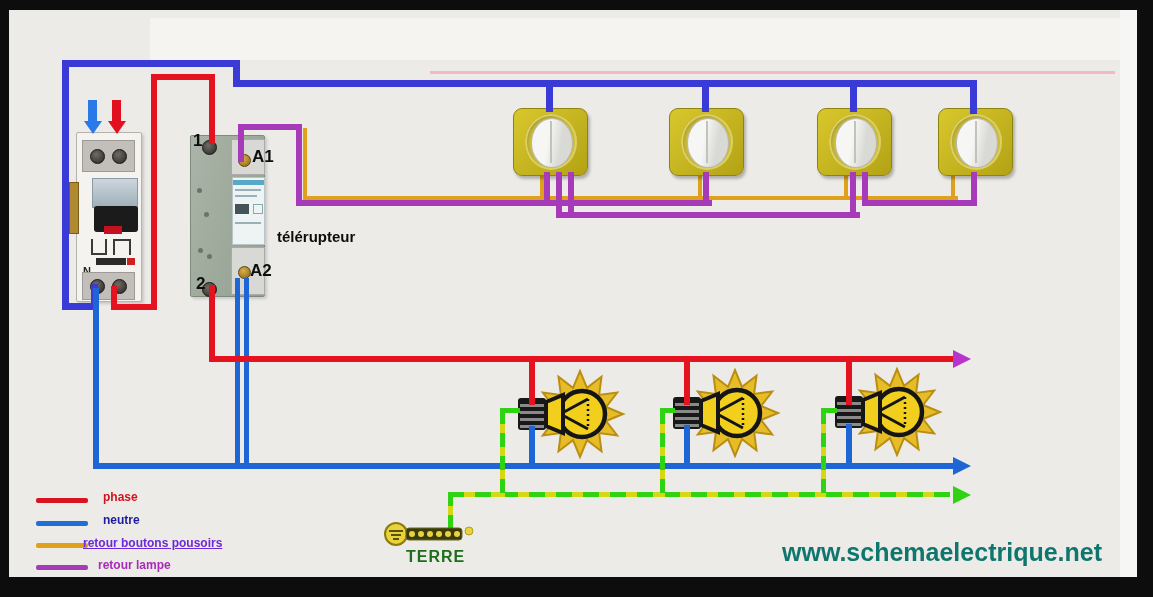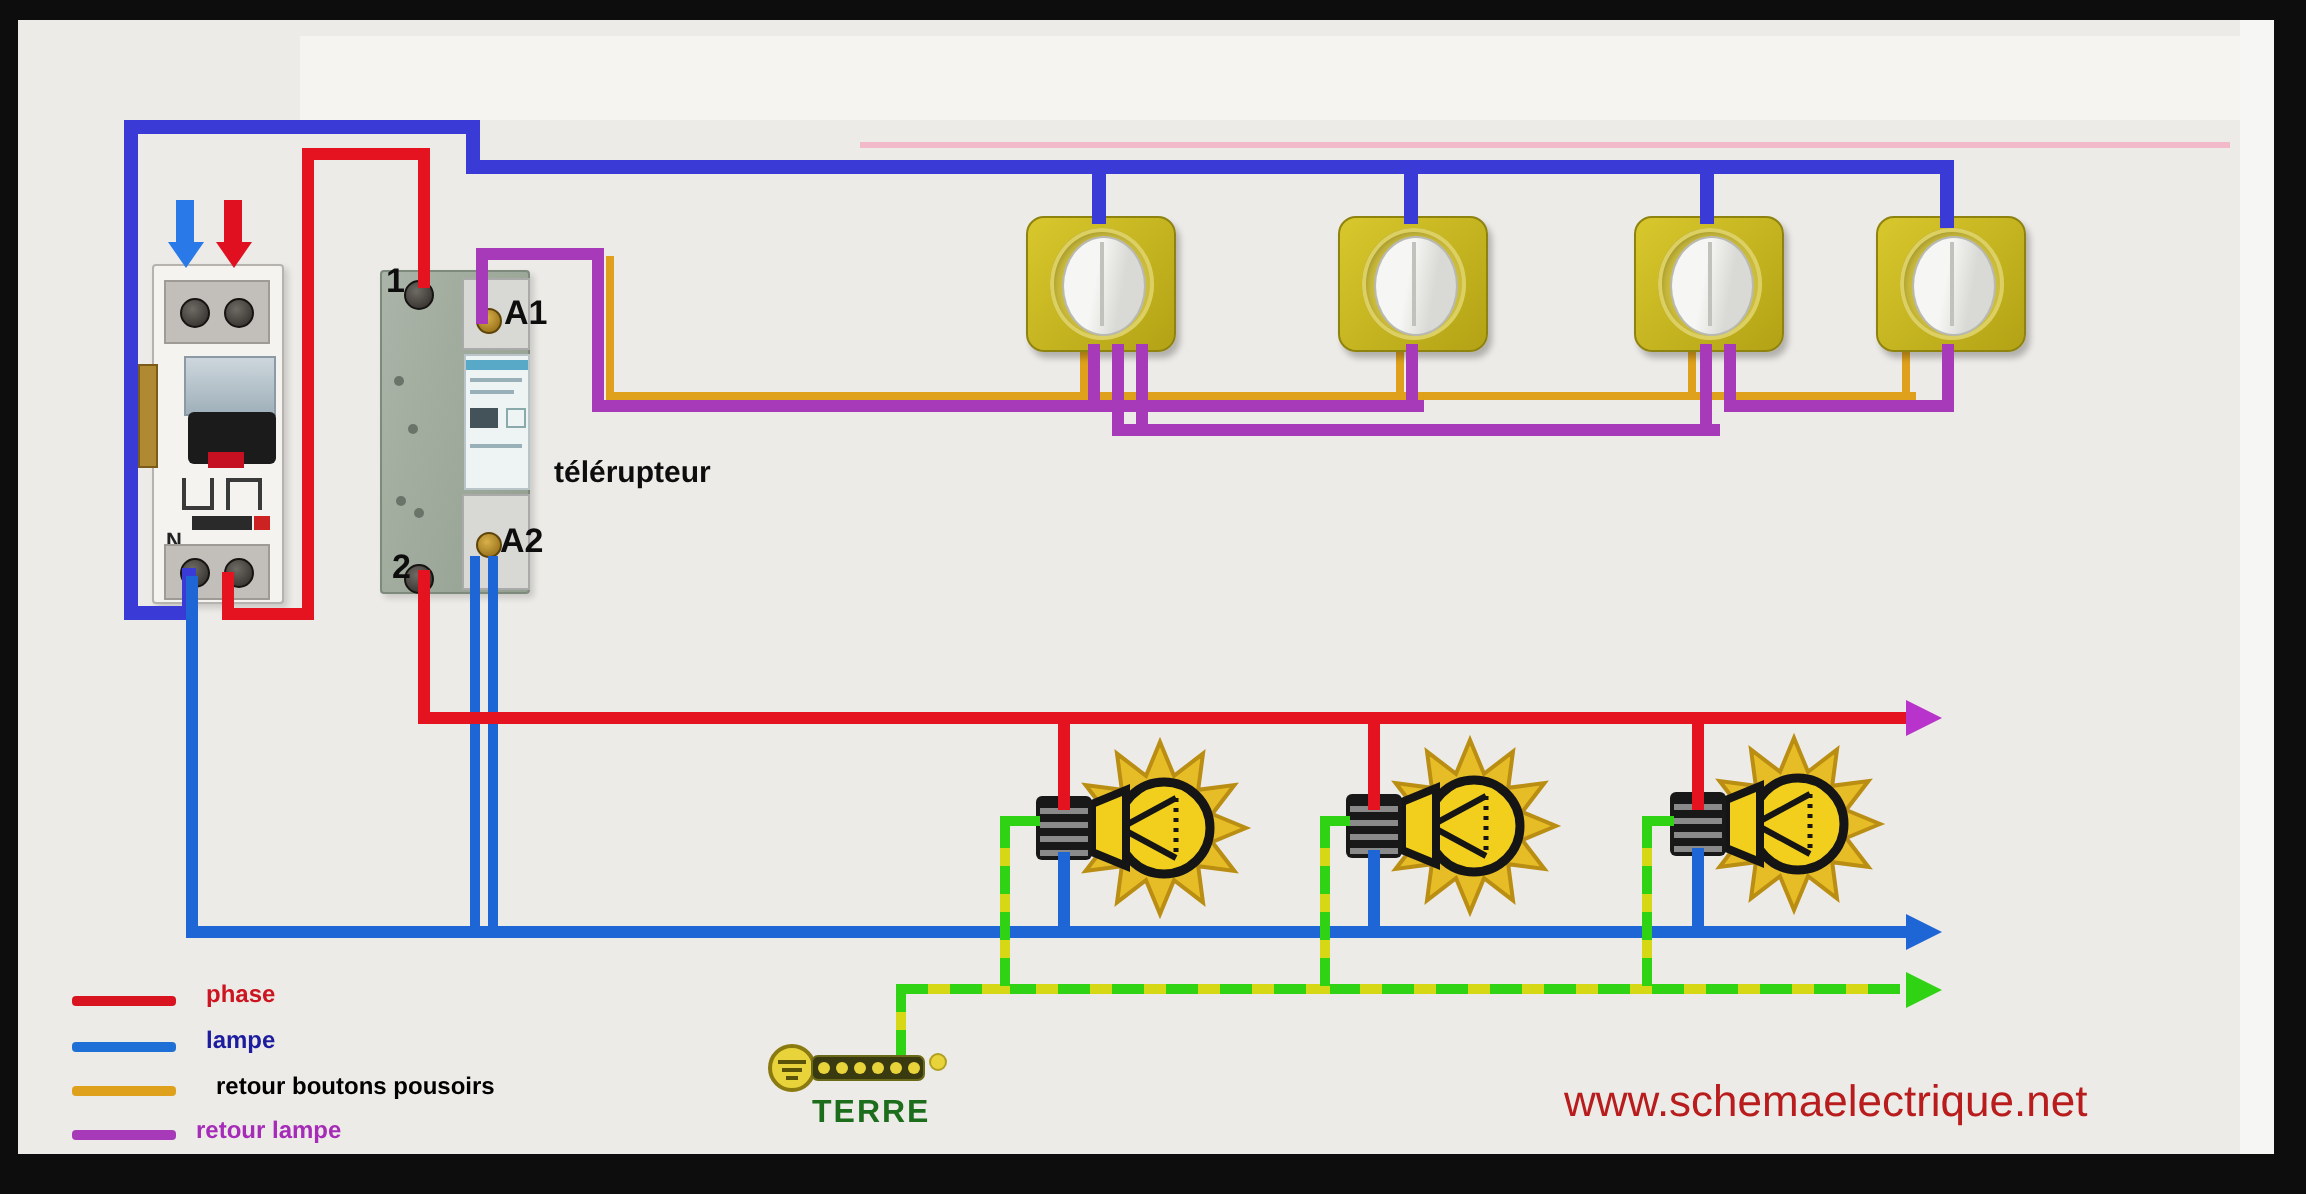--- a/index.html
+++ b/index.html
@@ -42,21 +42,21 @@
   
   .pbtn{position:absolute;width:73px;height:66px;background:linear-gradient(135deg,#d8c72c,#b3a315);border:1px solid #8f8310;border-radius:9px;z-index:7;box-shadow:2px 3px 3px rgba(0,0,0,.25);}
   .pbtn .ring{position:absolute;left:11px;top:5px;width:52px;height:56px;border-radius:50%;background:#cdbd3c;box-shadow:inset 0 0 0 2px #ddd063, inset 2px 2px 4px rgba(0,0,0,.25);}
   .pbtn .key{position:absolute;left:17px;top:9px;width:40px;height:48px;border-radius:50%;background:linear-gradient(100deg,#f6f6f4 40%,#d9d9d5 70%);border:1px solid #b9b9b4;}
   .pbtn .crease{position:absolute;left:36px;top:12px;width:2px;height:42px;background:#c2c2bd;}
   
   .lbl{font-weight:bold;color:#0d0d0d;z-index:20;}
   .legend-text{font-weight:bold;font-size:12px;z-index:20;}
   .sw{position:absolute;height:5px;width:52px;border-radius:2px;z-index:20;}
   .terre-text{font-weight:bold;font-size:16px;color:#1c6e1c;z-index:20;letter-spacing:1px;}
-  .site{font-weight:normal;font-size:22px;color:#b91c1c;z-index:20;}
+  .site{font-weight:bold;font-size:25px;color:#0f766e;z-index:20;}
   svg{position:absolute;overflow:visible;}
 </style>
 </head>
 <body>
 
 <div id="stage">
 
   <div class="abs title-band"></div>
 
   <div class="abs breaker">
@@ -247,23 +247,23 @@
       <circle cx="56" cy="14" r="3" fill="#e8d33a"></circle>
     <circle cx="65" cy="14" r="3" fill="#e8d33a"></circle>
       <circle cx="74" cy="14" r="3" fill="#e8d33a"></circle>
     <circle cx="86" cy="11" r="4" fill="#e8d33a" stroke="#b0a020" stroke-width="1"></circle>
   </svg>
   <div class="abs terre-text" style="left:406px;top:548px;">TERRE</div>
 
   <div class="sw" style="left:36px;top:498px;background:#d81420;"></div>
   <div class="abs legend-text" style="left:103px;top:490px;color:#cc1520;">phase</div>
   <div class="sw" style="left:36px;top:521px;background:#1e6fd6;"></div>
-  <div class="abs legend-text" style="left:103px;top:513px;color:#1c1c9e;">lampe</div>
+  <div class="abs legend-text" style="left:103px;top:513px;color:#1c1c9e;">neutre</div>
   <div class="sw" style="left:36px;top:543px;background:#dfa11c;"></div>
-  <div class="abs legend-text" style="left:108px;top:536px;color:#000000;">retour boutons pousoirs</div>
+  <div class="abs legend-text" style="left:83px;top:536px;color:#6d28d9;text-decoration:underline;">retour boutons pousoirs</div>
   <div class="sw" style="left:36px;top:565px;background:#a73ab8;"></div>
   <div class="abs legend-text" style="left:98px;top:558px;color:#a62bb8;">retour lampe</div>
 
   <div class="abs site" style="left:782px;top:538px;">www.schemaelectrique.net</div>
 
   <div class="abs white-strip" style="left:1120px;top:10px;width:18px;height:567px;"></div>
   <div class="abs frame" style="left:0;top:0;width:1153px;height:10px;"></div>
   <div class="abs frame" style="left:0;top:577px;width:1153px;height:20px;"></div>
   <div class="abs frame" style="left:0;top:0;width:9px;height:597px;"></div>
   <div class="abs frame" style="left:1137px;top:0;width:16px;height:597px;"></div>

